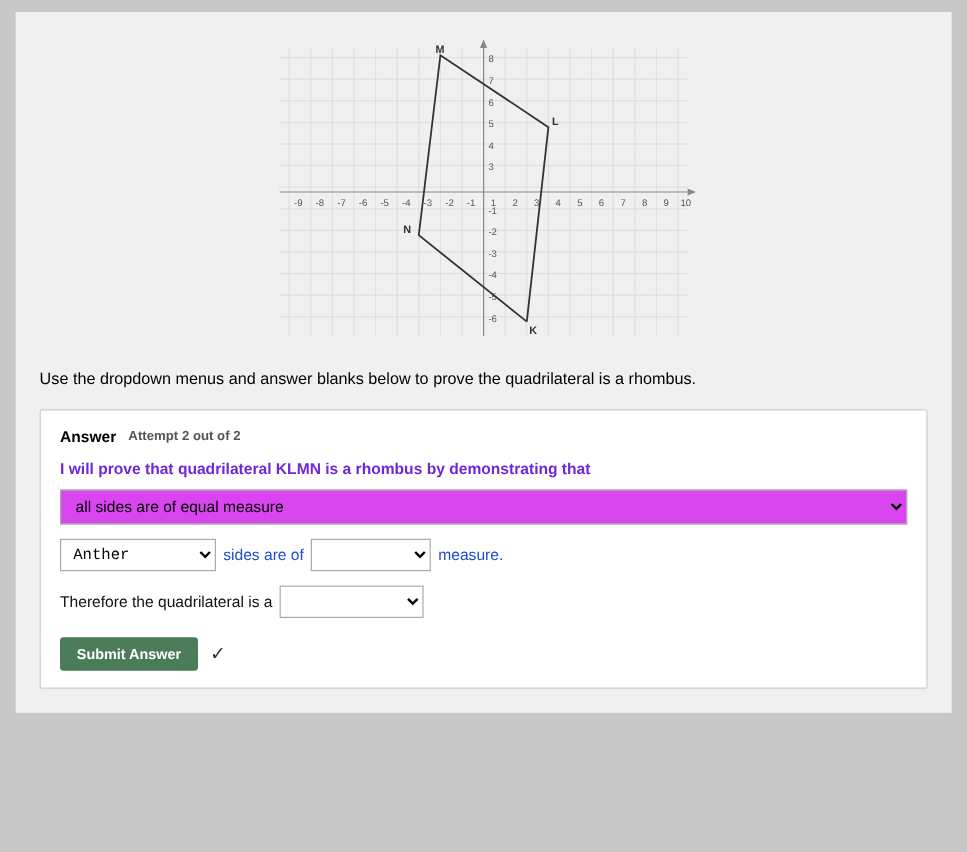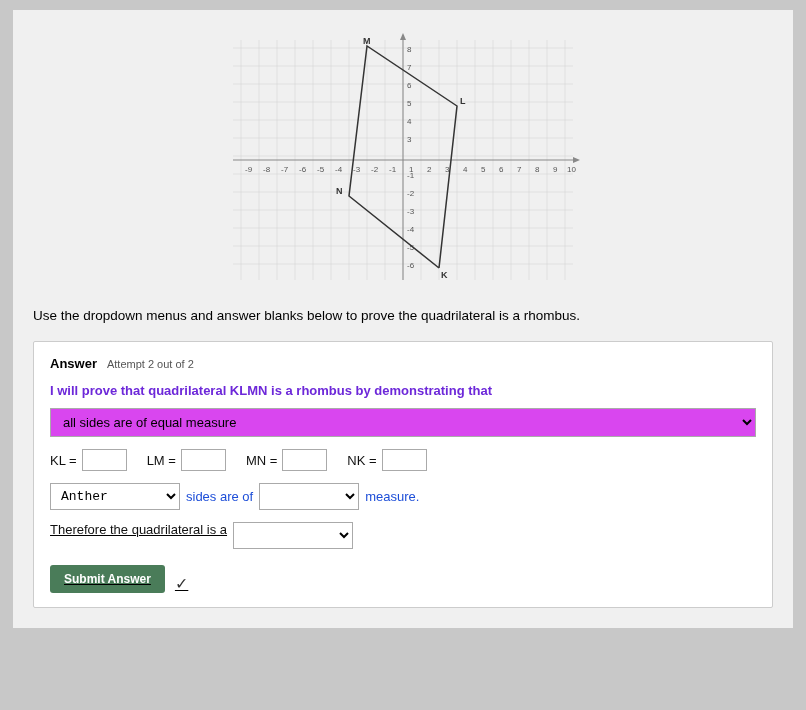--- a/index.html
+++ b/index.html
@@ -40,20 +40,21 @@
       gap: 10px;
       margin-bottom: 12px;
     }
     .answer-label {
       font-weight: bold;
       font-size: 13px;
     }
     .attempt-label {
       font-size: 11px;
       color: #555;
+      font-weight: bold;
     }
     .prove-text {
       font-size: 13px;
       margin-bottom: 10px;
       color: #6d28d9;
       font-weight: bold;
     }
     .dropdown-full {
       width: 100%;
       margin-bottom: 12px;
@@ -112,43 +113,41 @@
     }
     .sides-row .select-measure {
       width: 100px;
     }
     .sides-text {
       font-size: 13px;
       color: #1d4ed8;
     }
     .therefore-row {
       display: flex;
-      align-items: flex-start;
+      align-items: center;
       gap: 6px;
       margin-bottom: 16px;
       flex-wrap: wrap;
-      text-decoration: underline;
     }
     .therefore-text {
       font-size: 13px;
       color: #111;
     }
     .therefore-row select {
       width: 120px;
       padding: 4px 6px;
       font-size: 13px;
       border: 1px solid #aaa;
       background: #fff;
       cursor: pointer;
     }
     .submit-row {
       display: flex;
-      align-items: flex-end;
+      align-items: center;
       gap: 10px;
-      text-decoration: underline;
     }
     .submit-btn {
       background: #4a7c59;
       color: #fff;
       border: none;
       padding: 7px 14px;
       font-size: 12px;
       border-radius: 3px;
       cursor: pointer;
       font-weight: bold;
@@ -274,38 +273,20 @@
     <p class="prove-text">I will prove that quadrilateral KLMN is a rhombus by demonstrating that</p>
 
     <div class="dropdown-full">
       <select>
         <option>all sides are of equal measure</option>
         <option>diagonals bisect each other</option>
         <option>opposite angles are equal</option>
       </select>
     </div>
 
-    <div class="values-row">
-      <div class="value-pair">
-        <span class="value-label">KL =</span>
-        <input class="value-input" type="text" value="" style="">
-      </div>
-      <div class="value-pair">
-        <span class="value-label">LM =</span>
-        <input class="value-input" type="text" value="" style="">
-      </div>
-      <div class="value-pair">
-        <span class="value-label">MN =</span>
-        <input class="value-input" type="text" value="" style="">
-      </div>
-      <div class="value-pair">
-        <span class="value-label">NK =</span>
-        <input class="value-input" type="text" value="" style="">
-      </div>
-    </div>
 
     <div class="sides-row">
       <select class="select-small">
         <option>Anther</option>
         <option>All</option>
         <option>These</option>
       </select>
       <span class="sides-text">sides are of</span>
       <select class="select-measure">
         <option></option>

